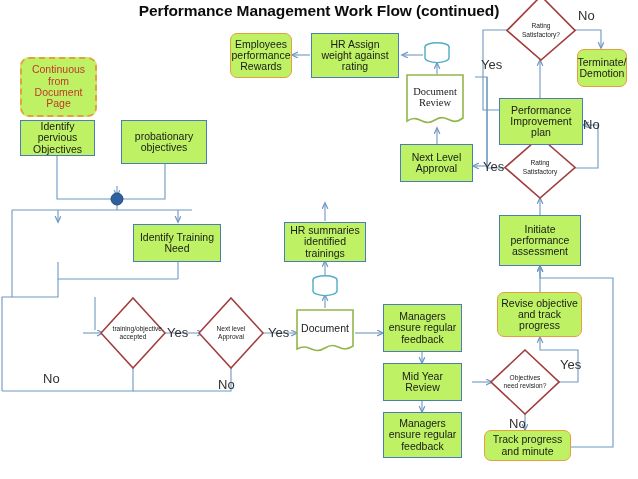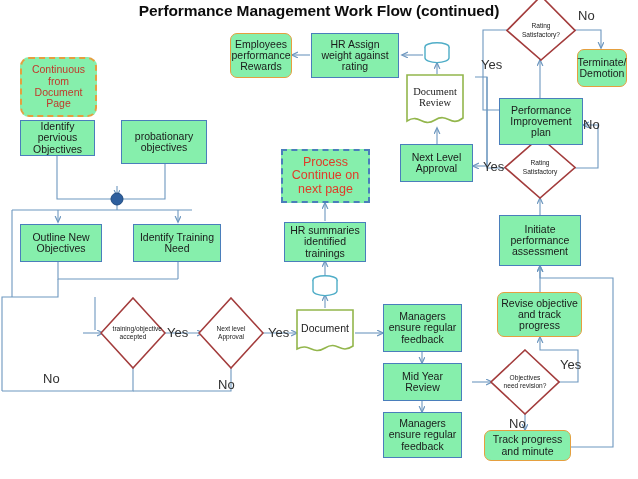--- a/index.html
+++ b/index.html
@@ -8,21 +8,21 @@
     width:638px;height:479px;overflow:hidden;position:relative;
   }
   #stage{position:relative;width:638px;height:479px;}
 
   #wires{position:absolute;left:0;top:0;width:638px;height:479px;}
 
   .node{
     position:absolute;box-sizing:border-box;
     display:flex;align-items:center;justify-content:center;
     text-align:center;line-height:1.08;
-    color:#1a1a1a;background:#86efac;
+    color:#1a1a1a;background:#bef264;
     z-index:5;
   }
   .node span{display:block;padding:0 2px;}
 
   
   .proc{
     border:1.6px solid #4a7ebb;
     font-size:10.5px;
   }
   
@@ -195,23 +195,20 @@
   <div class="node proc" style="left:121px;top:120px;width:86px;height:44px;">
     <span>probationary objectives</span>
   </div>
 
   <div class="junction" style="left:110px;top:192px;width:14px;height:14px;">
     <svg width="14" height="14" viewBox="0 0 14 14">
       <circle cx="7" cy="7" r="6" fill="#2e5f9e" stroke="#1f4a80" stroke-width="1"></circle>
     </svg>
   </div>
 
-  <div class="node proc" style="left:20px;top:224px;width:82px;height:38px;">
-    <span>Outline New Objectives</span>
-  </div>
 
   <div class="node proc" style="left:133px;top:224px;width:88px;height:38px;">
     <span>Identify Training Need</span>
   </div>
 
   <div class="dec" style="left:100px;top:297px;width:66px;height:72px;">
     <svg class="dbox" viewBox="0 0 66 72" preserveAspectRatio="none">
       <polygon points="33,1 65,36 33,71 1,36" fill="#ffffff" stroke="#a33c3c" stroke-width="1.6"></polygon>
     </svg>
     <div class="dlabel">
@@ -241,23 +238,20 @@
     <svg width="28" height="22" viewBox="0 0 28 22">
       <ellipse cx="14" cy="5" rx="12" ry="4.2" fill="#ffffff" stroke="#4fadc7" stroke-width="1.4"></ellipse>
       <path d="M2,5 L2,16 C2,18.4 7.4,20.6 14,20.6 C20.6,20.6 26,18.4 26,16 L26,5" fill="#ffffff" stroke="#4fadc7" stroke-width="1.4"></path>
     </svg>
   </div>
 
   <div class="node proc" style="left:284px;top:222px;width:82px;height:40px;">
     <span>HR summaries identified trainings</span>
   </div>
 
-  <div class="node dashblue" style="left:281px;top:149px;width:89px;height:54px;">
-    <span>Process Continue on next page</span>
-  </div>
 
   <div class="node proc" style="left:383px;top:304px;width:79px;height:48px;">
     <span>Managers ensure regular feedback</span>
   </div>
 
   <div class="node proc" style="left:383px;top:363px;width:79px;height:38px;">
     <span>Mid Year Review</span>
   </div>
 
   <div class="node proc" style="left:383px;top:412px;width:79px;height:46px;">

